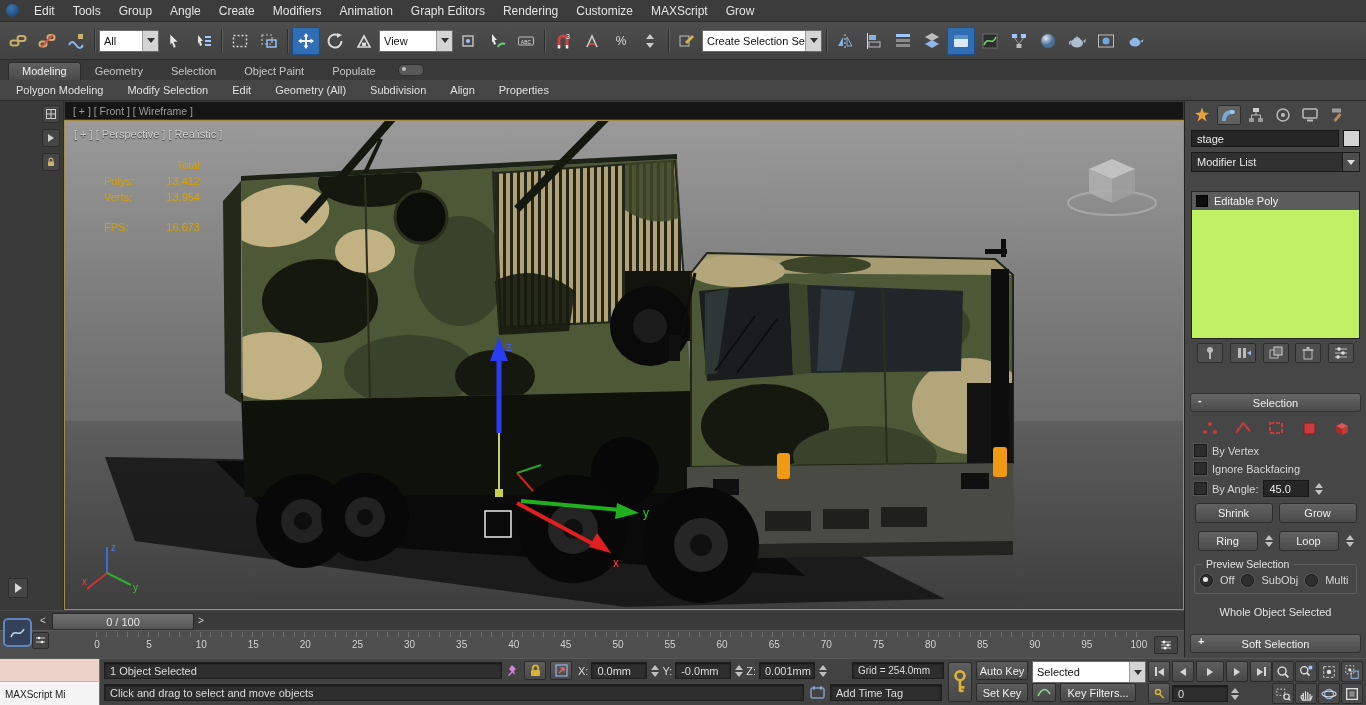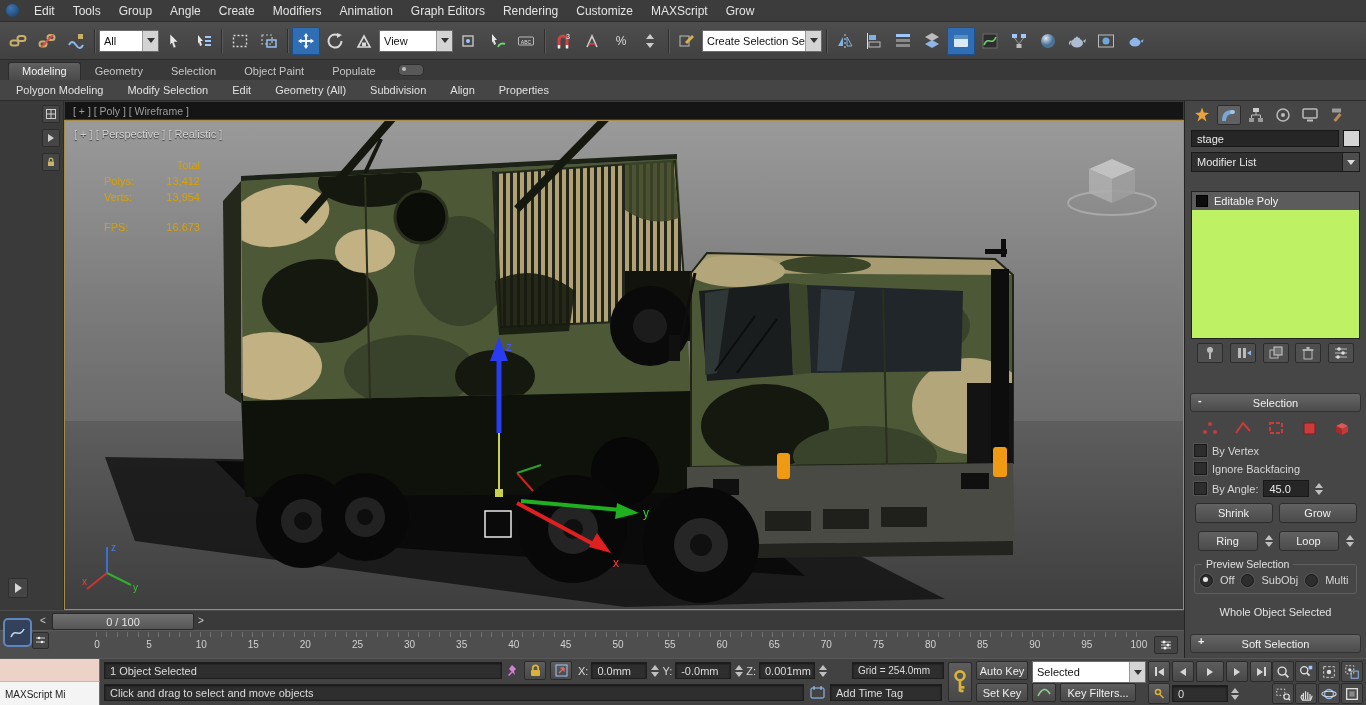--- a/index.html
+++ b/index.html
@@ -415,21 +415,21 @@
             <path d="M3.2 4.5 V3 a1.8 1.8 0 0 1 3.6 0 V4.5" fill="none" stroke="#c9b46a" stroke-width="1.2"></path>
           </svg>
         </div>
     </div>
     <div class="ls-arrow">
         <span class="tri-r"></span>
       </div>
   </div>
 
   <div class="abs frontstrip">
-    <span>[ + ] [ Poly ] [ Wireframe ]</span>
+    <span>[ + ] [ Front ] [ Wireframe ]</span>
   </div>
 
   <div class="abs viewport">
     <svg width="1118" height="488" viewBox="0 0 1118 488">
       <defs>
         <linearGradient id="g-sky" x1="0" y1="0" x2="0" y2="1">
           <stop offset="0" stop-color="#9a9a9a"></stop>
             <stop offset="0.6" stop-color="#7c7c7c"></stop>
             <stop offset="1" stop-color="#6a6a6a"></stop>
         </linearGradient>

